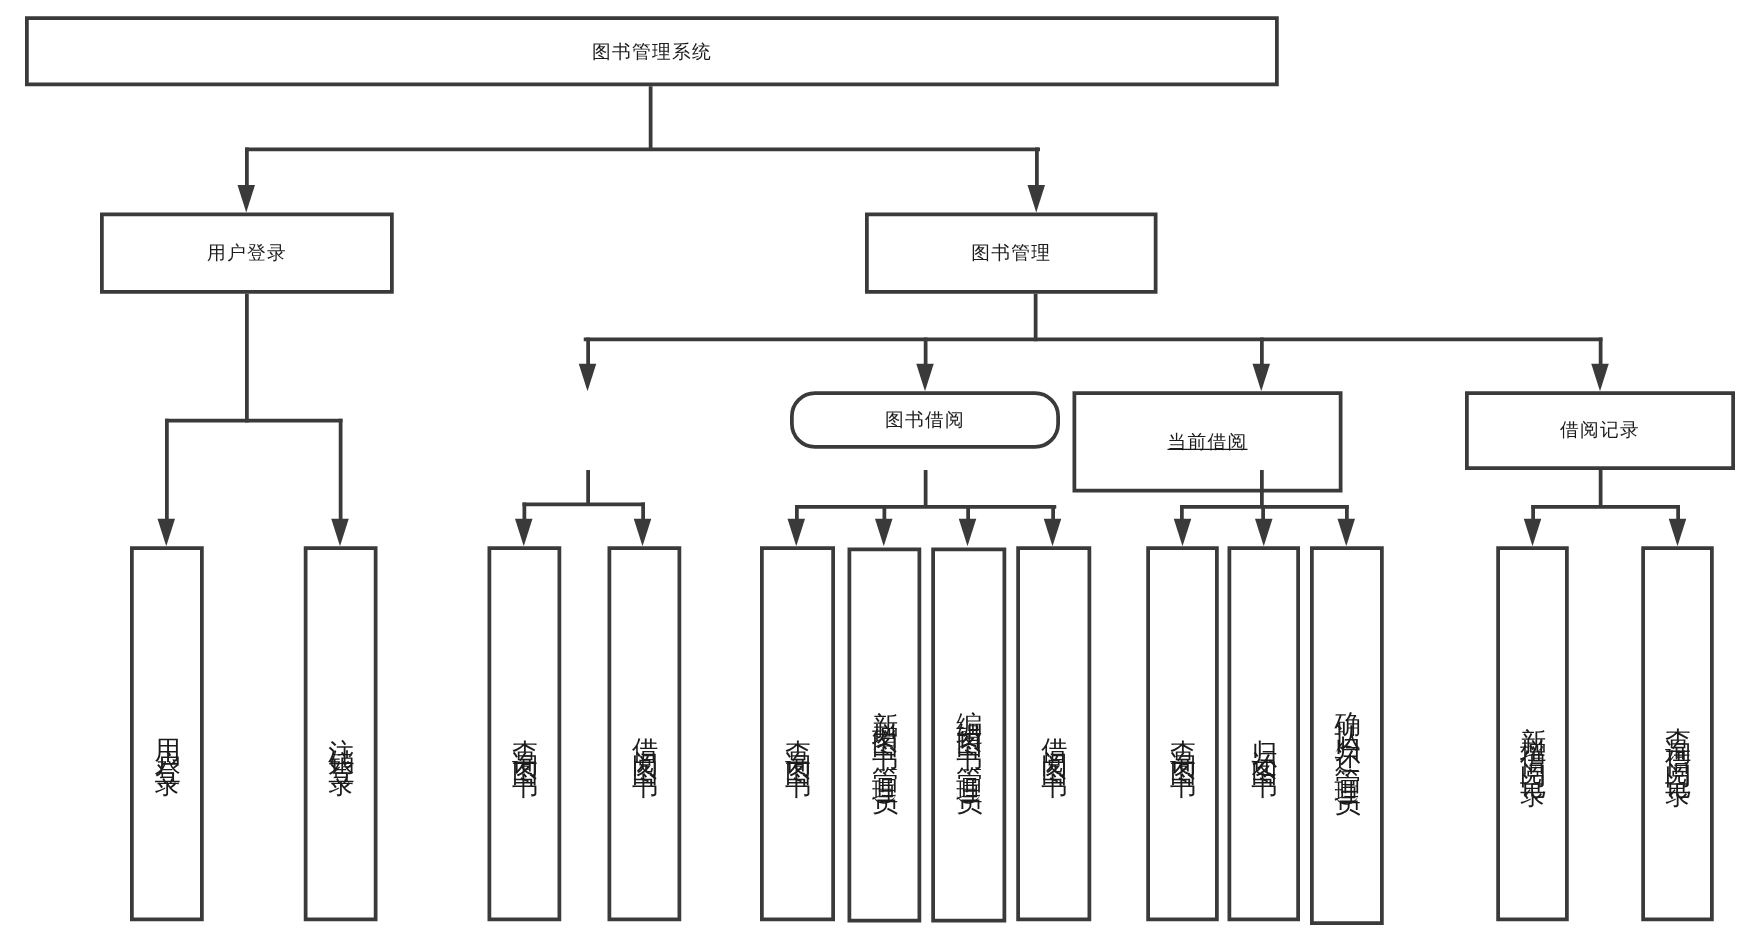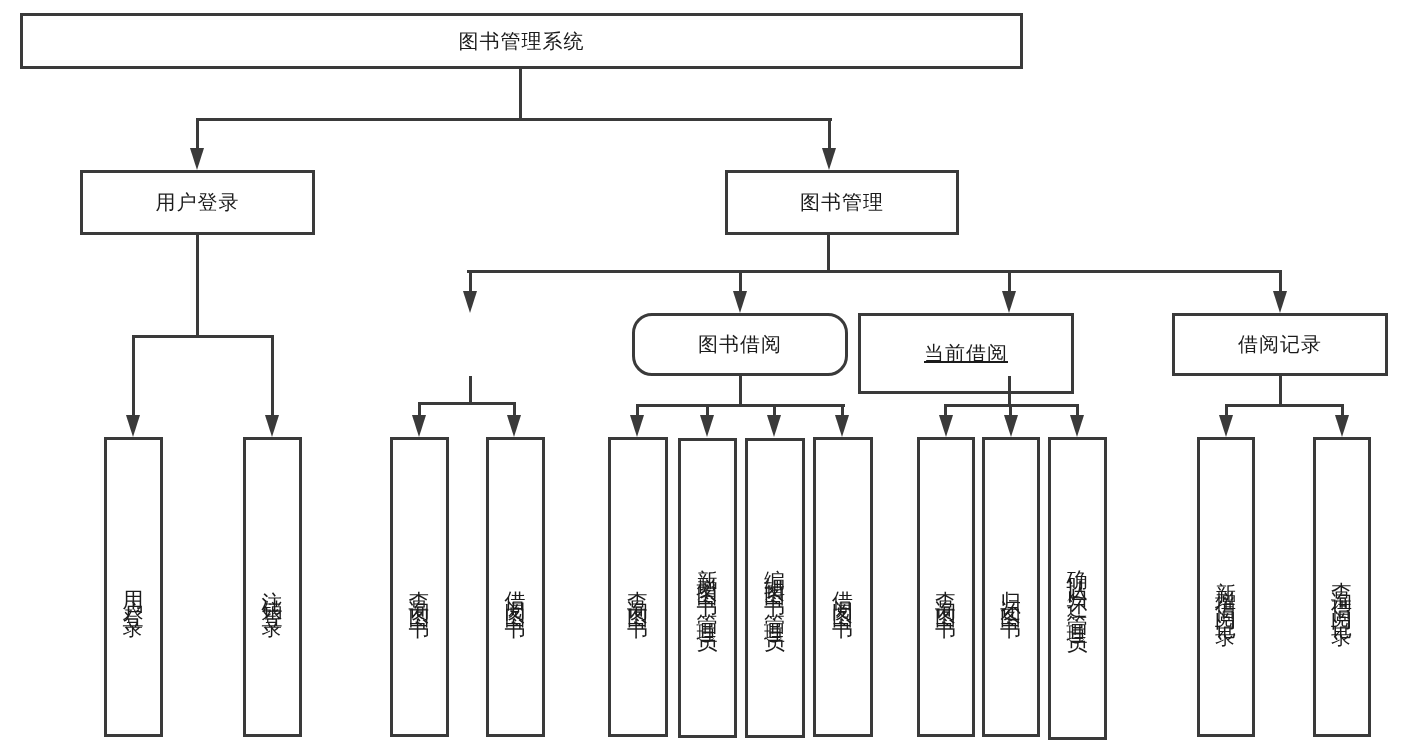--- a/index.html
+++ b/index.html
@@ -14,21 +14,21 @@
     position:absolute;
     box-sizing:border-box;
     background:#ffffff;
     border:3px solid var(--line,#3a3a3a);
     display:flex;
     align-items:center;
     justify-content:center;
     color:#1b1b1b;
   }
   .hlabel{
-    font-size:20px;
+    font-size:15px;
     letter-spacing:1px;
     white-space:nowrap;
   }
   .vtext{
     writing-mode:vertical-rl;
     text-orientation:mixed;
     font-size:21px;
     line-height:1;
     letter-spacing:9px;
     margin-bottom:-9px; 
@@ -72,21 +72,21 @@
   <div class="vline" style="left:519px;top:69px;height:51px;"></div>
   <div class="hline" style="left:196px;top:118px;width:636px;"></div>
   <div class="vline" style="left:196px;top:118px;height:32px;"></div>
   <div class="vline" style="left:828px;top:118px;height:32px;"></div>
   <div class="arrow" style="left:190px;top:148px;"></div>
   <div class="arrow" style="left:822px;top:148px;"></div>
 
   <div class="box" style="left:80px;top:170px;width:235px;height:65px;">
     <span class="hlabel">用户登录</span>
   </div>
-  <div class="box" style="left:725px;top:170px;width:234px;height:65px;">
+  <div class="box" style="left:692px;top:170px;width:234px;height:65px;">
     <span class="hlabel">图书管理</span>
   </div>
 
   <div class="vline" style="left:196px;top:235px;height:103px;"></div>
   <div class="hline" style="left:132px;top:335px;width:142px;"></div>
   <div class="vline" style="left:132px;top:335px;height:82px;"></div>
   <div class="vline" style="left:271px;top:335px;height:82px;"></div>
   <div class="arrow" style="left:126px;top:415px;"></div>
   <div class="arrow" style="left:265px;top:415px;"></div>
 
@@ -94,21 +94,21 @@
   <div class="hline" style="left:467px;top:270px;width:815px;"></div>
   <div class="vline" style="left:469px;top:270px;height:23px;"></div>
   <div class="vline" style="left:739px;top:270px;height:23px;"></div>
   <div class="vline" style="left:1008px;top:270px;height:23px;"></div>
   <div class="vline" style="left:1279px;top:270px;height:23px;"></div>
   <div class="arrow" style="left:463px;top:291px;"></div>
   <div class="arrow" style="left:733px;top:291px;"></div>
   <div class="arrow" style="left:1002px;top:291px;"></div>
   <div class="arrow" style="left:1273px;top:291px;"></div>
 
-  <div class="box" style="left:632px;top:313px;width:216px;height:63px;border-radius:20px;">
+  <div class="box" style="left:632px;top:313px;width:216px;height:46px;border-radius:20px;">
     <span class="hlabel">图书借阅</span>
   </div>
   <div class="box" style="left:858px;top:313px;width:216px;height:81px;text-decoration:underline;">
     <span class="hlabel">当前借阅</span>
   </div>
   <div class="box" style="left:1172px;top:313px;width:216px;height:63px;">
     <span class="hlabel">借阅记录</span>
   </div>
 
   <div class="vline" style="left:469px;top:376px;height:28px;"></div>

